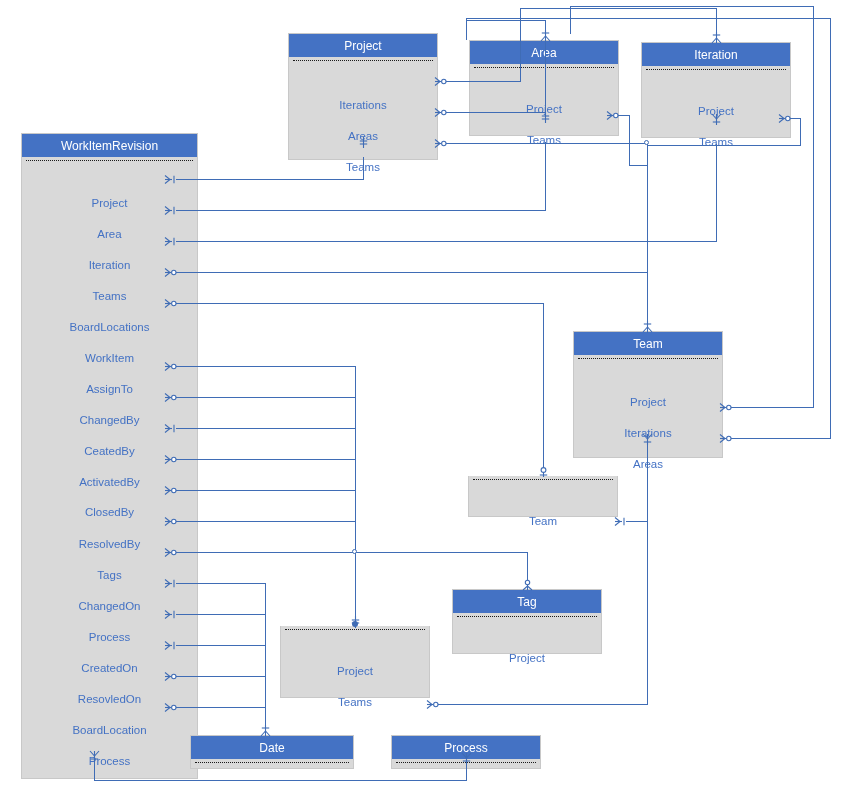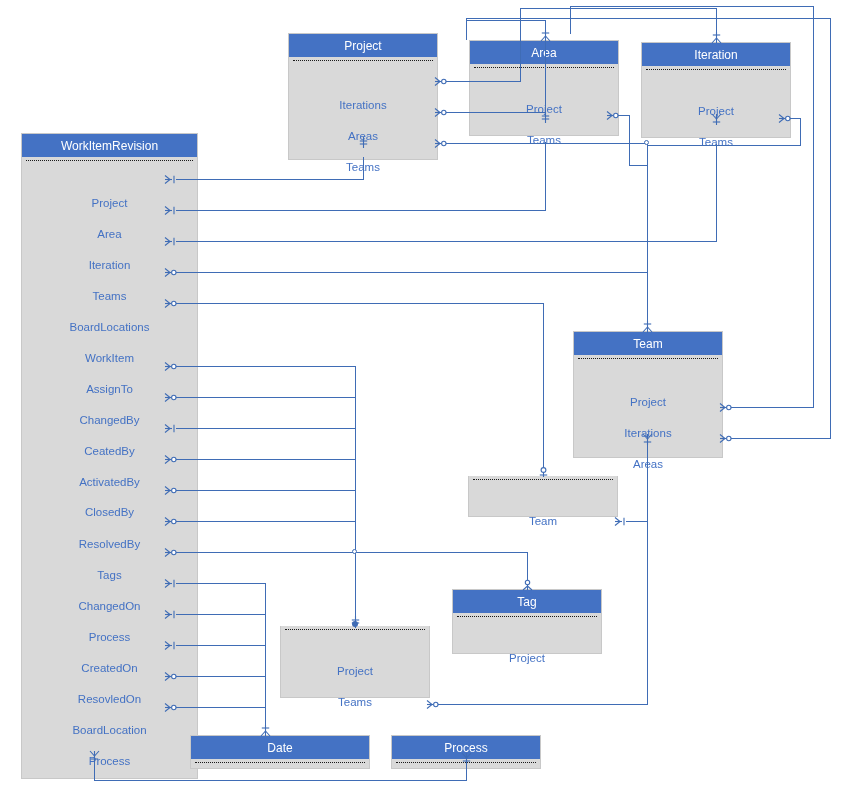--- a/index.html
+++ b/index.html
@@ -132,21 +132,21 @@
   </div>
 
   <div class="entity" style="left:280px;top:626px;width:150px;">
     <div class="body" style="height:72px;">
       <div class="sep"></div>
       <div class="field" style="top:39px;">Project</div>
       <div class="field" style="top:70px;">Teams</div>
     </div>
   </div>
 
-  <div class="entity empty" style="left:190px;top:735px;width:180px;">
+  <div class="entity empty" style="left:190px;top:735px;width:164px;">
     <div class="hdr">Date</div>
     <div class="body">
       <div class="sep"></div>
     </div>
   </div>
 
   <div class="entity empty" style="left:391px;top:735px;width:150px;">
     <div class="hdr">Process</div>
     <div class="body">
       <div class="sep"></div>

